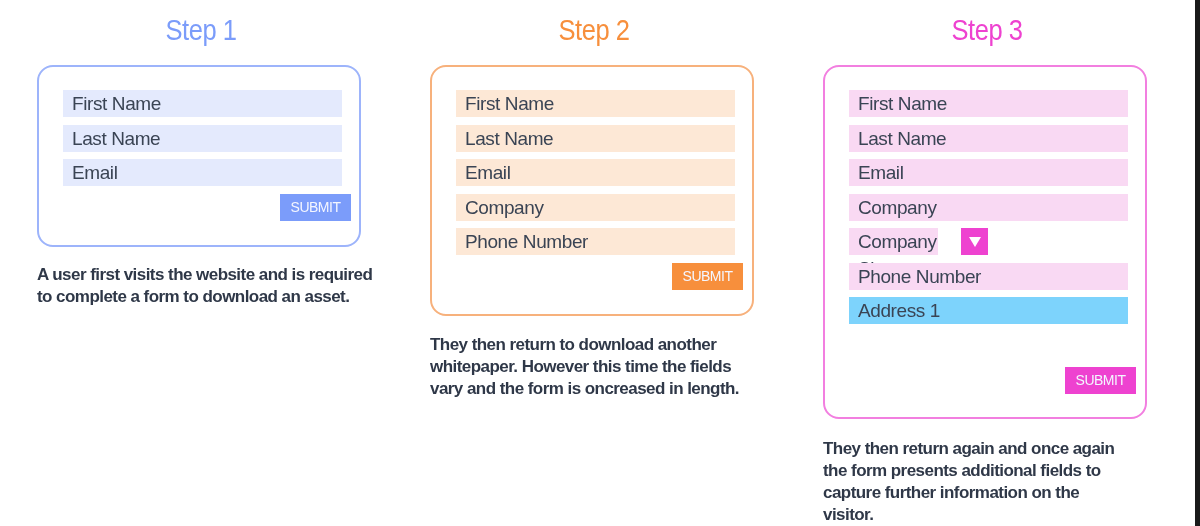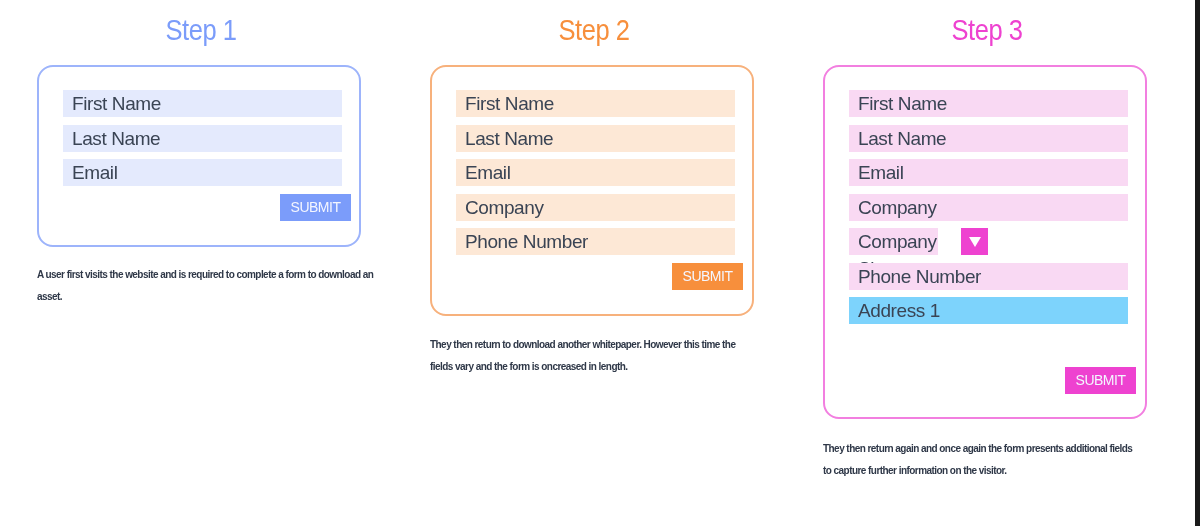--- a/index.html
+++ b/index.html
@@ -29,21 +29,21 @@
     display:flex; align-items:center; justify-content:center;
   }
   .tri { width:0; height:0; border-left:6px solid transparent; border-right:6px solid transparent; border-top:10px solid #fff; }
   .submit {
     position:absolute; width:71px; height:27px; border:none; color:#f4f6ff;
     font-size:14px; letter-spacing:-0.5px; line-height:27px; text-align:center; padding:0;
     font-family: "Liberation Sans", sans-serif;
     margin-left: 9px;
   }
   .desc {
-    position:absolute; font-size:10px; line-height:22px; color:#2f3848;
+    position:absolute; font-size:17px; line-height:22px; color:#2f3848;
     font-weight:bold; letter-spacing:-0.55px; width:340px;
   }
 </style>
 </head>
 <body>
 
 <div class="right-strip"></div>
 
 <div>
   <div class="step-title" style="left:37px;color:#7b9cfa;">Step 1</div>

